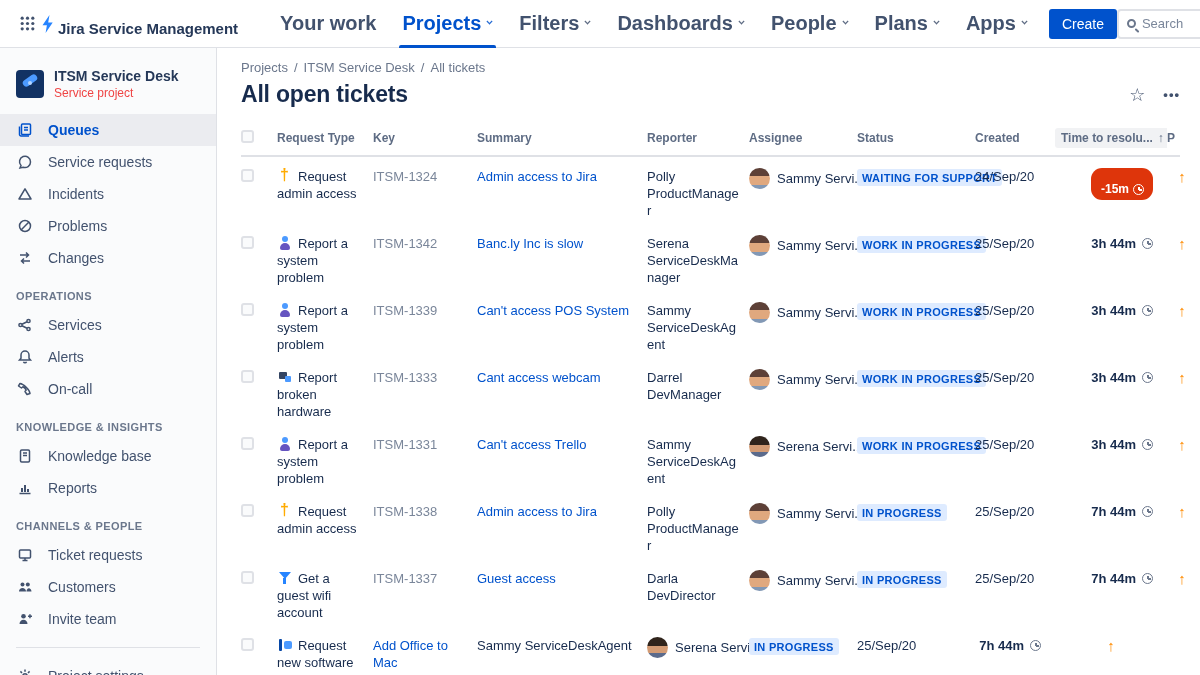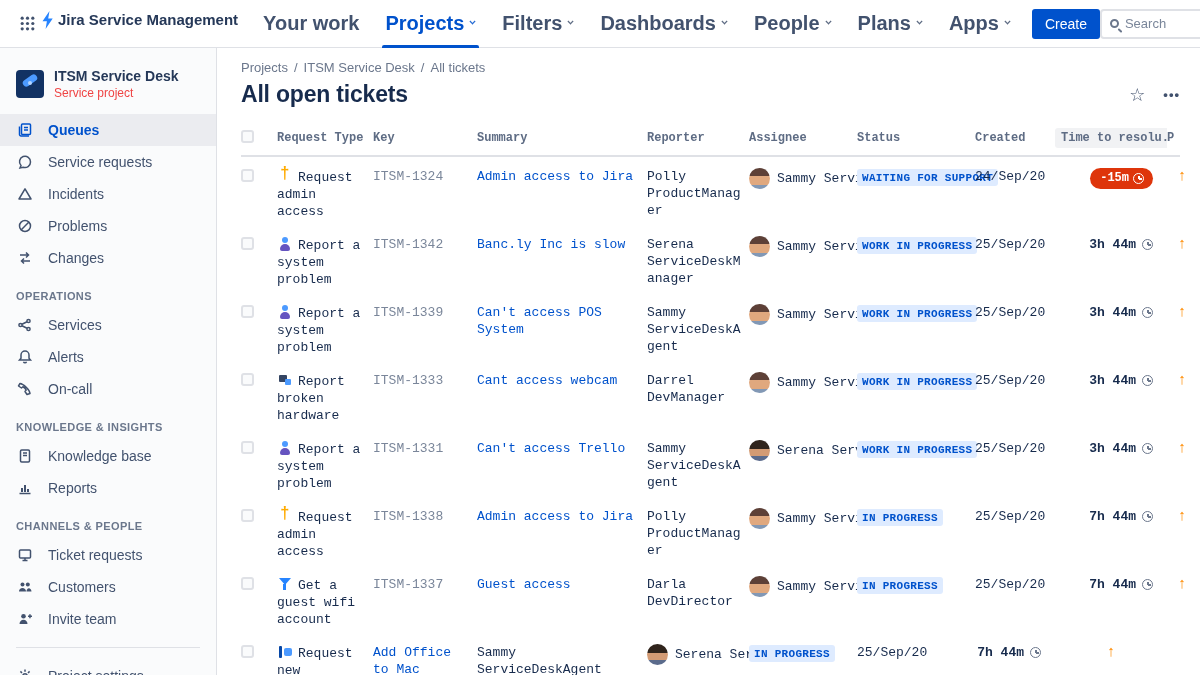--- a/index.html
+++ b/index.html
@@ -2,21 +2,21 @@
 <html><head>
 <meta charset="utf-8">
 <style>
   * { margin:0; padding:0; box-sizing:border-box; }
   html,body { width:1200px; height:675px; overflow:hidden; background:#fff;
     font-family:"Liberation Sans","DejaVu Sans",sans-serif; color:#172B4D; }
 
   
   .topnav { height:48px; display:flex; align-items:center; border-bottom:1px solid #DFE1E6;
     padding:0 16px 0 14px; background:#fff; position:relative; z-index:5; }
-  .brand { display:flex; align-items:flex-start; margin-right:12px; }
+  .brand { display:flex; align-items:flex-end; margin-right:29px; }
   .appswitch { width:26px; height:26px; display:flex; align-items:center; justify-content:center; border-radius:3px; cursor:pointer; }
   .brand-title { font-size:15px; font-weight:600; color:#253858; white-space:nowrap; margin-left:2px; }
   .navitems { display:flex; align-items:stretch; height:48px; }
   .navitem { position:relative; display:flex; align-items:center; gap:5px; padding:0 13px;
     font-size:20px; font-weight:600; color:#42526E; cursor:pointer; white-space:nowrap; }
   .navitem .chev { width:7px; height:7px; border-right:2px solid currentColor; border-bottom:2px solid currentColor;
     transform:rotate(45deg) scale(.62); display:inline-block; margin-top:-4px; opacity:.85; }
   .navitem[data-active="true"] { color:#0052CC; }
   .navitem[data-active="true"]::after { content:""; position:absolute; left:10px; right:10px; bottom:0;
     height:3px; background:#0052CC; border-radius:2px 2px 0 0; }
@@ -67,21 +67,21 @@
   
   .breadcrumb { font-size:13px; color:#6B778C; display:flex; gap:6px; align-items:center; }
   .breadcrumb a { color:#6B778C; text-decoration:none; cursor:pointer; }
   .titlerow { display:flex; align-items:center; margin-top:6px; }
   .page-title { font-size:23px; font-weight:600; color:#172B4D; letter-spacing:-.2px; }
   .title-actions { margin-left:auto; display:flex; align-items:center; gap:18px; color:#42526E; }
   .star-ic { font-size:18px; cursor:pointer; line-height:1; }
   .more-ic { font-size:13px; font-weight:700; letter-spacing:1px; cursor:pointer; line-height:1; }
 
   
-  .grid { display:grid; grid-template-columns:36px 96px 104px 170px 102px 108px 118px 80px 112px 30px;font-family:Liberation Mono, monospace; }
+  .grid { display:grid; grid-template-columns:36px 96px 104px 170px 102px 108px 118px 80px 112px 30px; }
   .thead { margin-top:20px; padding-bottom:7px; border-bottom:2px solid #DFE1E6;
     color:#5E6C84; font-size:12px; font-weight:600; align-items:center; }
   .th { padding-right:8px; white-space:nowrap; overflow:hidden; }
   .th-time-chip { background:#F1F2F4; border-radius:3px; padding:3px 6px; display:inline-flex; gap:5px; align-items:center; }
   .cb { width:13px; height:13px; border:2px solid #DFE1E6; border-radius:3px; background:#FAFBFC;
     display:inline-block; cursor:pointer; }
   .trow { align-items:start; cursor:pointer; }
   .cell { padding:11px 8px 5px 0; font-size:13px; line-height:17px; color:#172B4D; }
   .c-cb { padding-top:12px; }
   .c-key { color:#7A869A; }
@@ -92,21 +92,21 @@
   [data-avatar="sammy"] { background:linear-gradient(180deg,#5D4037 0 36%,#E0A87E 36% 80%,#8298B5 80%); }
   [data-avatar="serena"] { background:linear-gradient(180deg,#30241C 0 42%,#D39B74 42% 78%,#5B6B8C 78%); }
   .badge { font-size:11px; font-weight:700; letter-spacing:.3px; padding:2.5px 5px; border-radius:3px; white-space:nowrap; }
   [data-badge="blue"] { background:#DEEBFF; color:#0052CC; }
   .c-time { text-align:right; padding-right:14px; }
   .timeval { display:inline-flex; align-items:center; font-weight:700; color:#172B4D; }
   .clock { display:inline-block; width:11px; height:11px; border:1.5px solid #6B778C; border-radius:50%;
     position:relative; margin-left:6px; }
   .clock::before { content:""; position:absolute; left:4px; top:1.5px; width:1.5px; height:3.5px; background:#6B778C; }
   .clock::after  { content:""; position:absolute; left:4.5px; top:4px; width:3px; height:1.5px; background:#6B778C; }
-  [data-time="overdue"] .timeval { background:#DE350B; color:#fff; border-radius:11px; padding:2px 9px 2px 10px; font-size:12px; }
+  [data-time="overdue"] .timeval { background:#DE350B; color:#fff; border-radius:11px; padding:13px 9px 2px 10px; font-size:12px; }
   [data-time="overdue"] .clock { border-color:#fff; margin-left:4px; }
   [data-time="overdue"] .clock::before, [data-time="overdue"] .clock::after { background:#fff; }
   .c-prio { text-align:center; padding-right:0; }
   .prio { font-weight:700; font-size:15px; color:#FF8B00; }
 
   
   .rticon { display:inline-block; width:16px; height:16px; position:relative; vertical-align:-3px; margin-right:5px; }
   .rticon::before, .rticon::after { content:""; position:absolute; }
   [data-icon="admin-access"]::before { content:"†"; color:#FFAB00; font-size:16px; font-weight:700; left:3px; top:-2px; }
   [data-icon="system-problem"]::before { left:5px; top:1px; width:6px; height:6px; border-radius:50%; background:#4C9AFF; }

